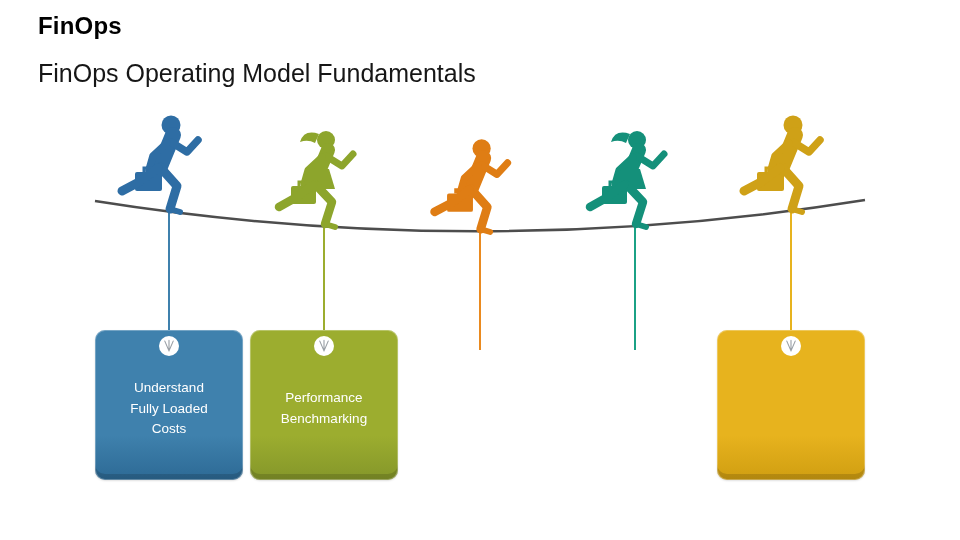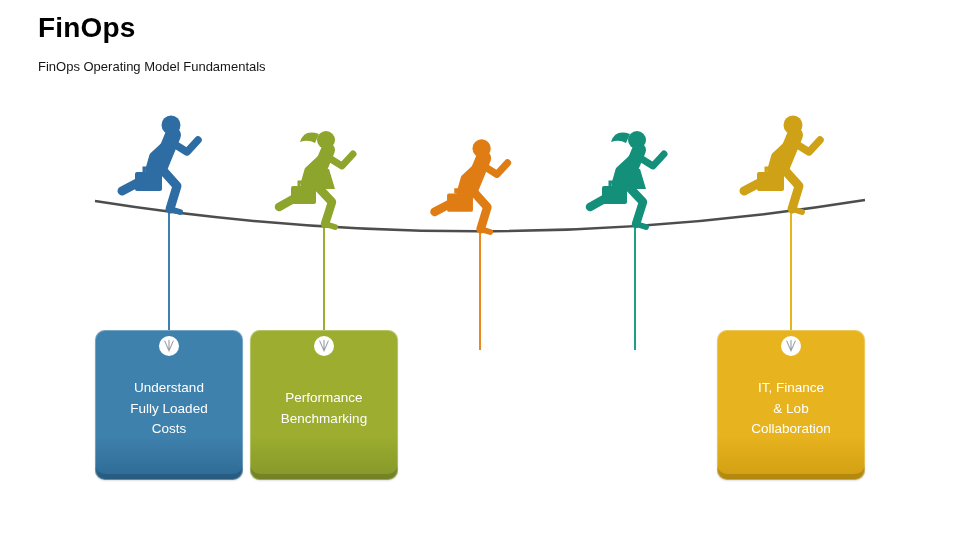--- a/index.html
+++ b/index.html
@@ -2,25 +2,25 @@
 <html><head>
 <meta charset="utf-8">
 <style>
   html,body{margin:0;padding:0;background:#ffffff;}
   .slide{
     position:relative;width:960px;height:540px;background:#ffffff;
     font-family:"Liberation Sans",sans-serif;overflow:hidden;
   }
   .title{
     position:absolute;left:38px;top:12px;margin:0;
-    font-size:28px;font-weight:700;color:#000000;letter-spacing:.2px;
+    font-size:24px;font-weight:700;color:#000000;letter-spacing:.2px;
   }
   .subtitle{
     position:absolute;left:38px;top:59px;margin:0;
-    font-size:13px;font-weight:400;color:#161616;
+    font-size:25px;font-weight:400;color:#161616;
   }
   .scene{position:absolute;left:0;top:0;width:960px;height:540px;}
   .rope{fill:none;stroke-width:2.5;}
   .string{stroke-width:2;}
   .runner{color:#333;}
   .cards{position:absolute;left:0;top:0;width:100%;height:100%;pointer-events:none;}
   .card{
     position:absolute;top:330px;width:148px;height:150px;border-radius:10px;
     background:linear-gradient(180deg, var(--c) 0%, var(--c) 70%, var(--cd) 100%);
     box-shadow:inset 0 0 0 1px rgba(255,255,255,.28), inset 0 -6px 0 rgba(0,0,0,.14), 0 1px 2px rgba(0,0,0,.12);
@@ -112,19 +112,16 @@
     </div>
 
 
 
     <div class="card c4" style="--c: #e7b31e; --cd: #d09e11;">
       <span class="grommet">
         <svg width="14" height="14" viewBox="0 0 20 20">
           <path d="M10 17 L4 3 M10 17 L10 2 M10 17 L16 3" stroke="#9aa0a6" stroke-width="1.6" fill="none" stroke-linecap="round"></path>
         </svg>
       </span>
-      <div class="card-label">IT, Finance
-&amp; Lob
-Collaboration</div>
     </div>
 
   </div>
 </div>
 
 </body></html>

